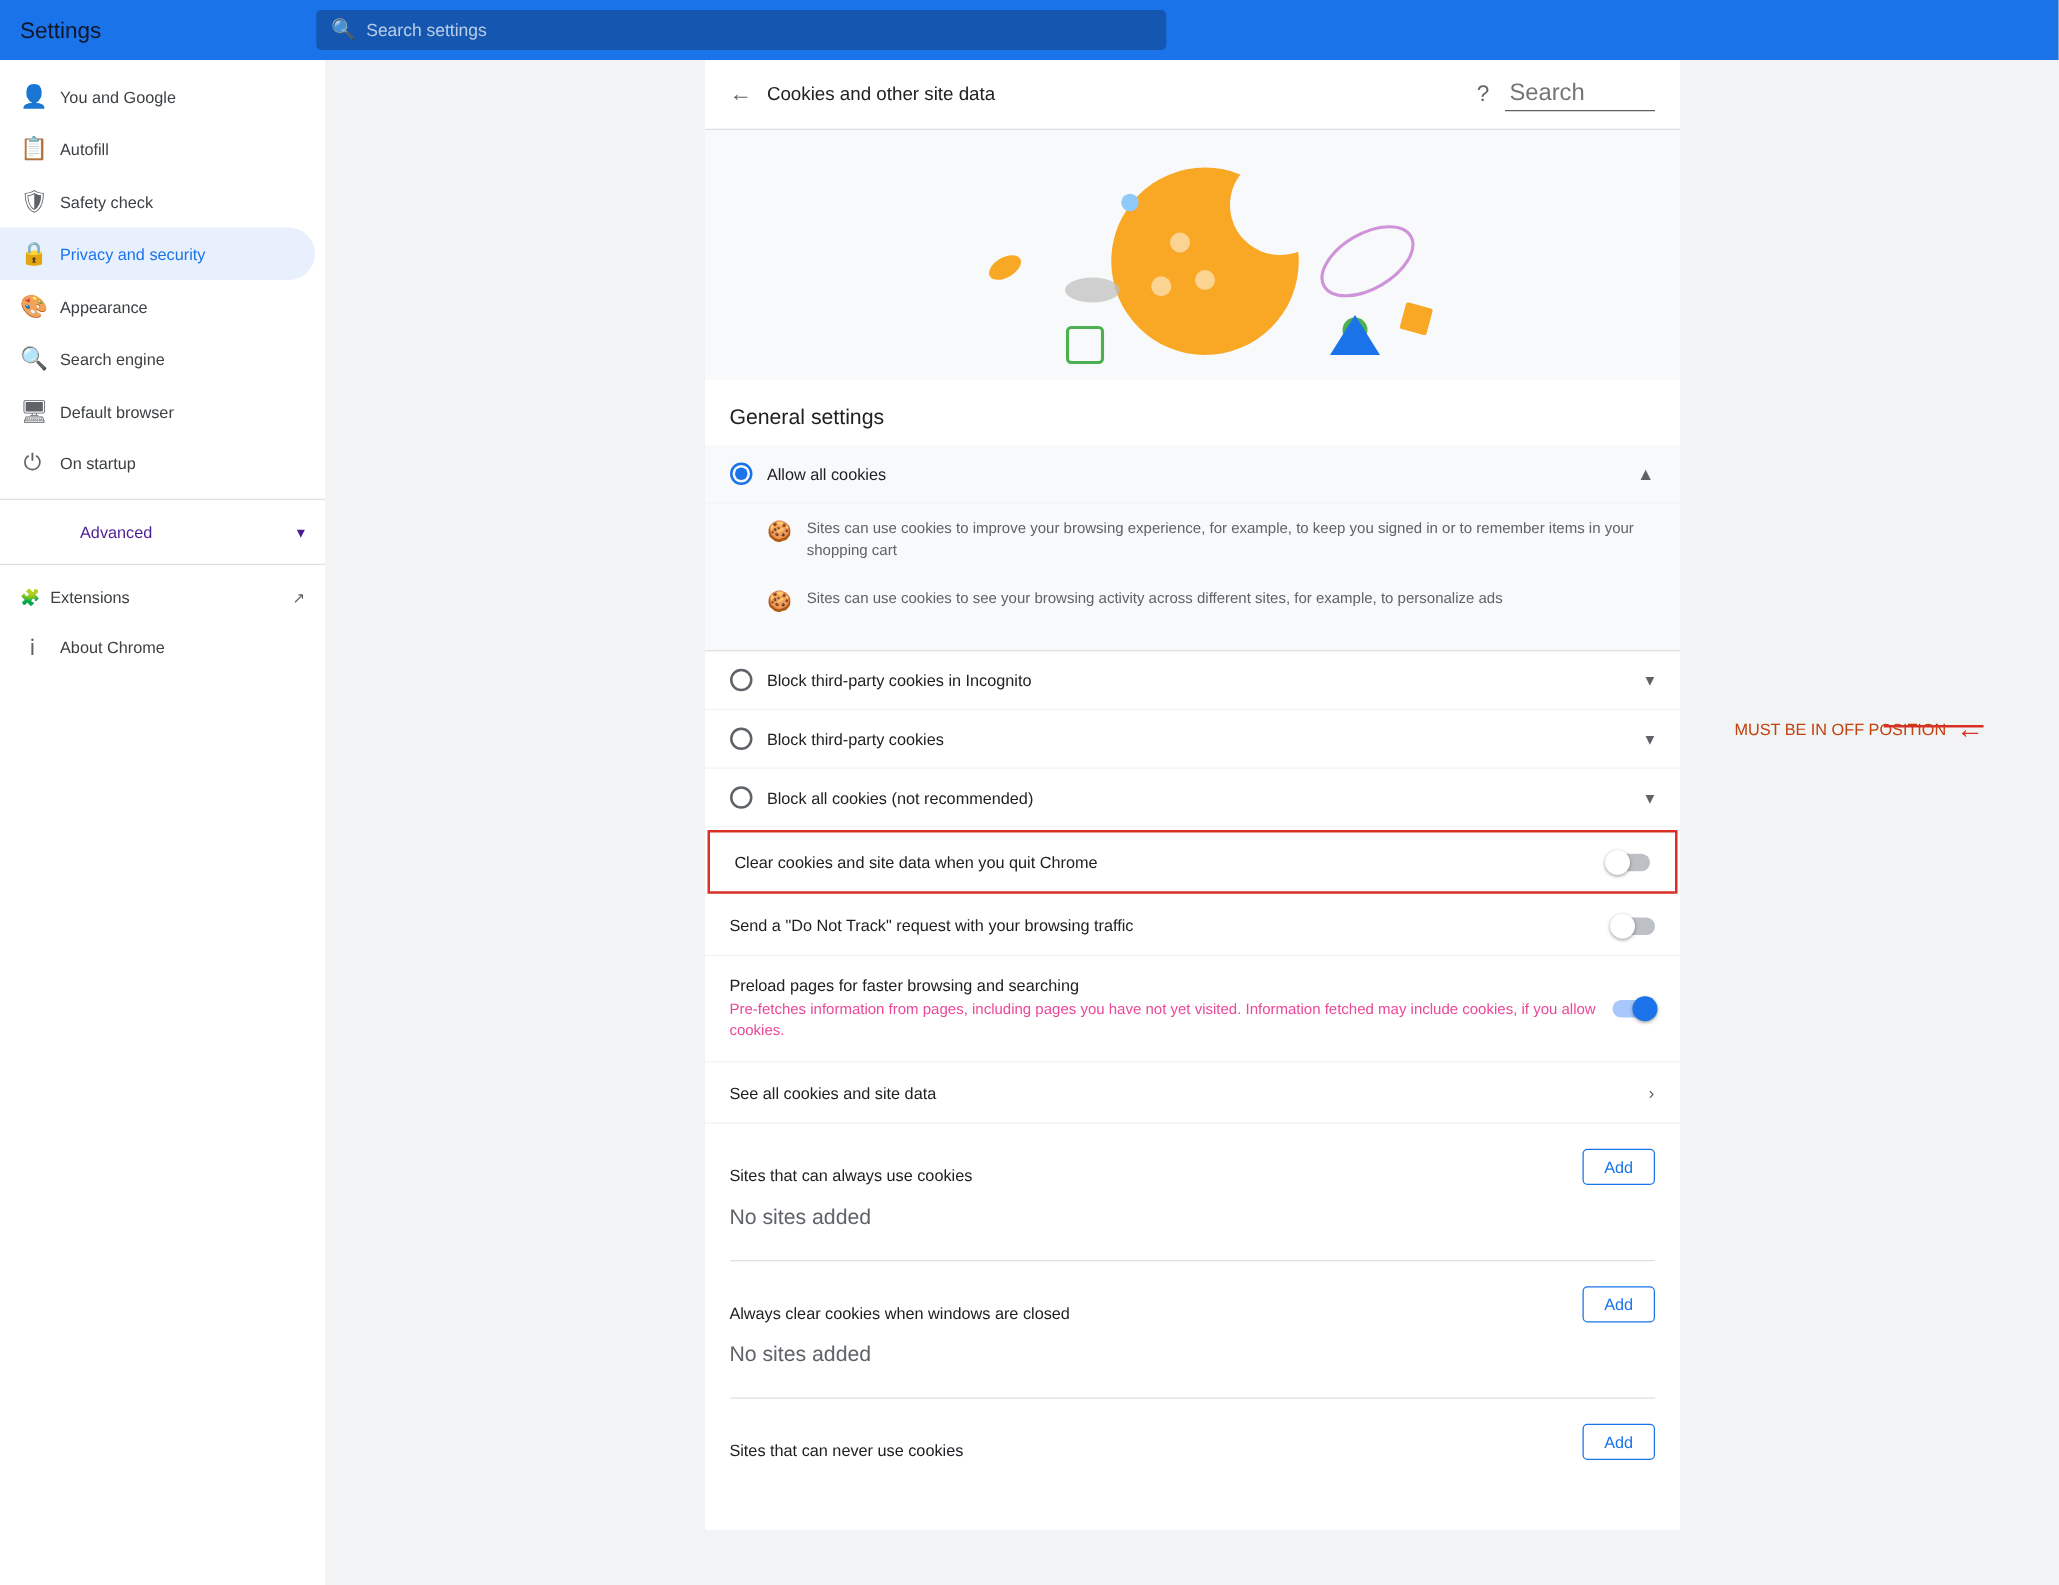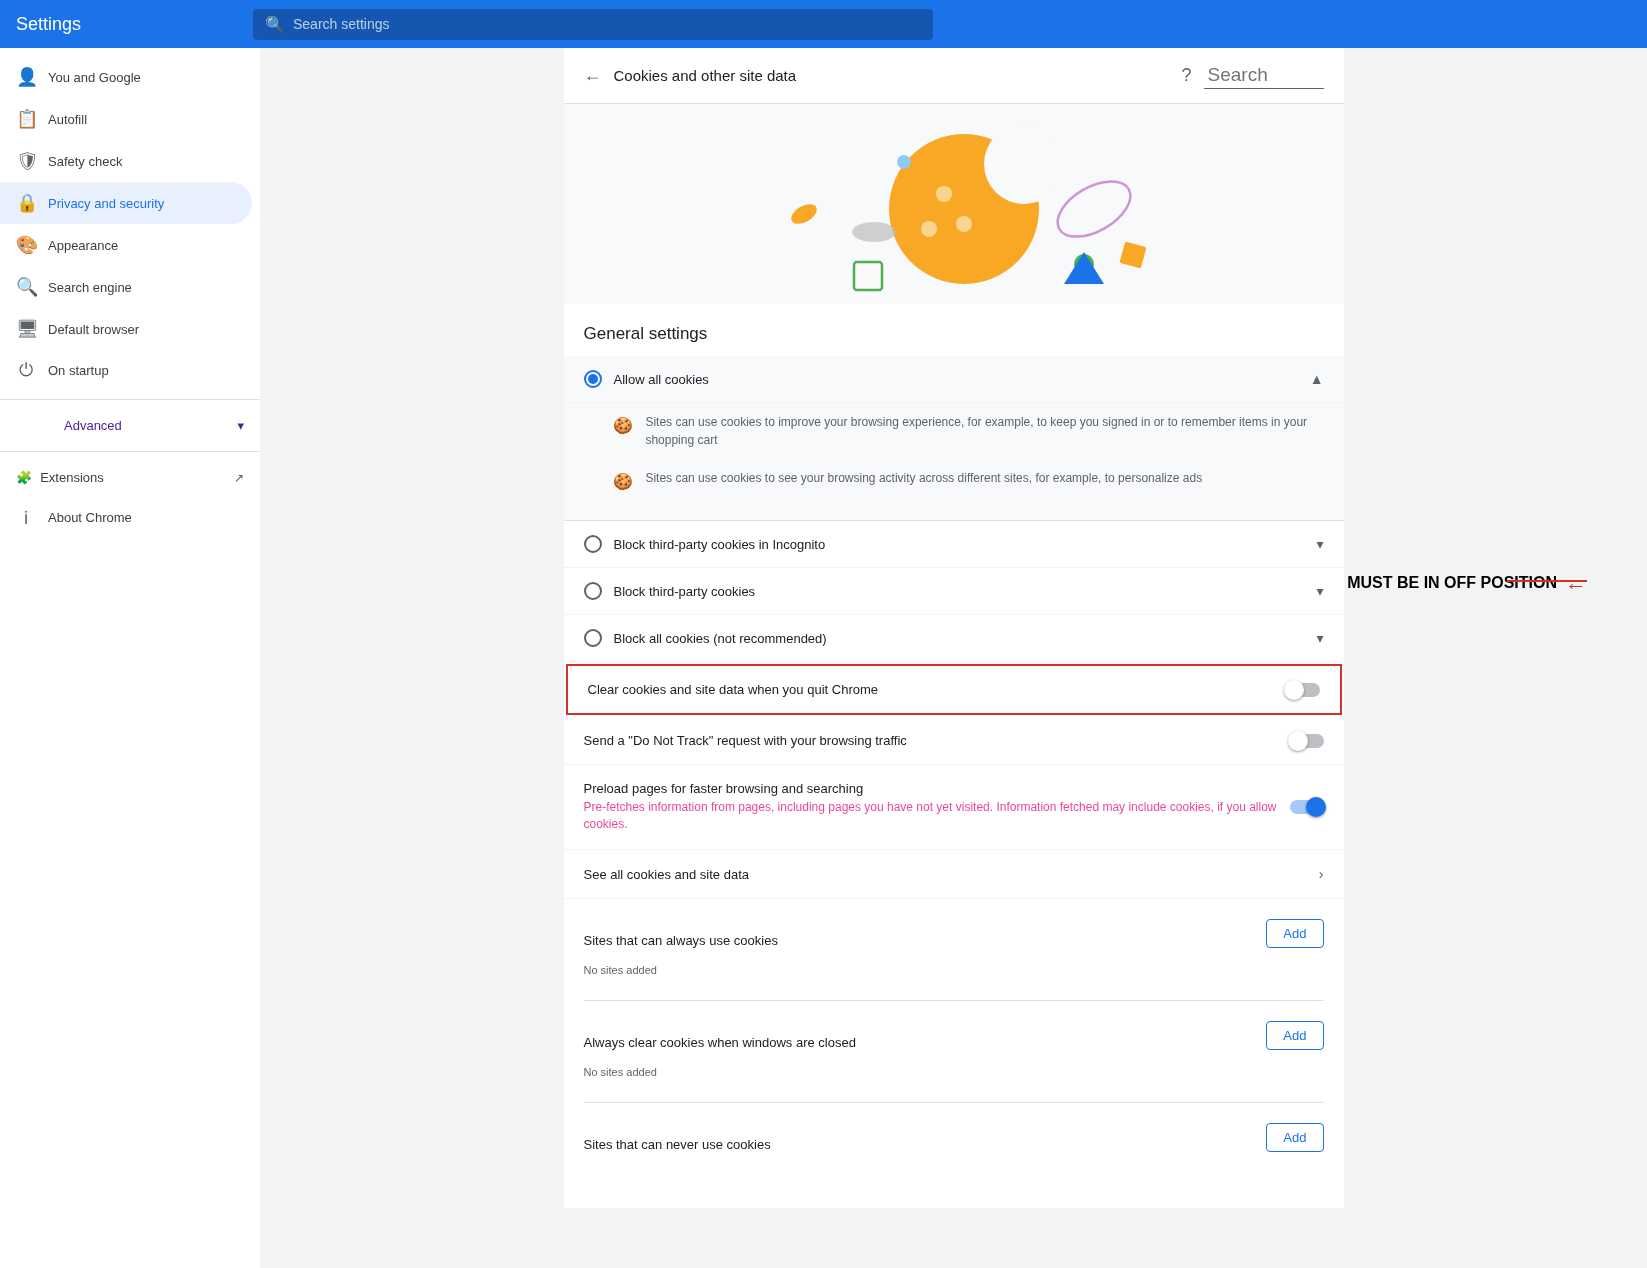--- a/index.html
+++ b/index.html
@@ -8,21 +8,21 @@
     
     .top-bar {
       background: #1a73e8;
       height: 48px;
       display: flex;
       align-items: center;
       padding: 0 16px;
       gap: 12px;
     }
     .top-bar-title {
-      color: #ffffff;
+      color: #0f172a;
       font-size: 18px;
       font-weight: 400;
     }
     .search-bar {
       flex: 1;
       max-width: 680px;
       background: #1557b0;
       border-radius: 4px;
       display: flex;
       align-items: center;
@@ -285,38 +285,38 @@
       border: 1px solid #1a73e8;
       color: #1a73e8;
       background: #fff;
       border-radius: 4px;
       padding: 6px 16px;
       font-size: 13px;
       cursor: pointer;
     }
     .no-sites {
       padding: 8px 0 16px;
-      font-size: 11px;
+      font-size: 17px;
       color: #5f6368;
     }
 
     
     .annotation-area {
       position: fixed;
       right: 60px;
       top: 570px;
       display: flex;
       align-items: center;
       gap: 8px;
       pointer-events: none;
     }
     .annotation-text {
-      color: #000000;
-      font-size: 16px;
-      font-weight: 700;
+      color: #c2410c;
+      font-size: 13px;
+      font-weight: 400;
       text-transform: uppercase;
     }
   </style>
 </head>
 <body>
 
 <div class="top-bar">
   <span class="top-bar-title">Settings</span>
   <div class="search-bar">
     <span class="search-icon-top">🔍</span>

